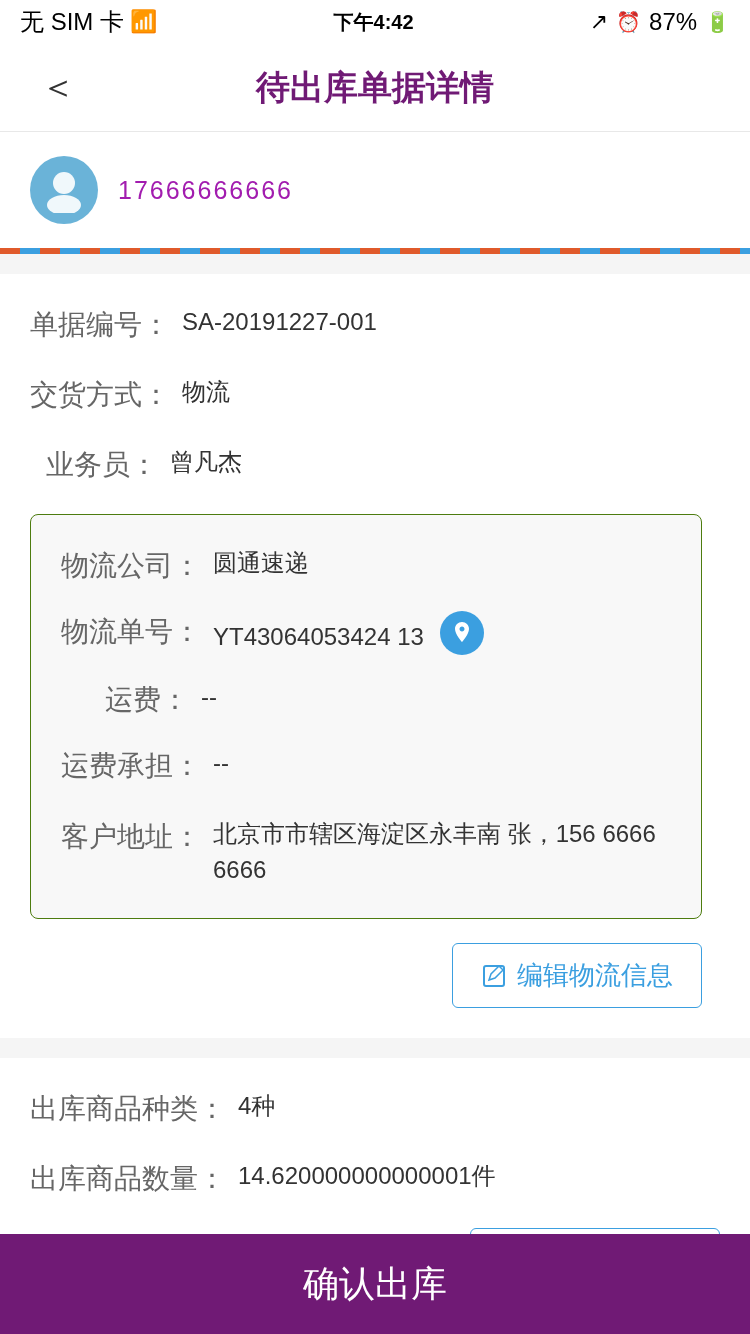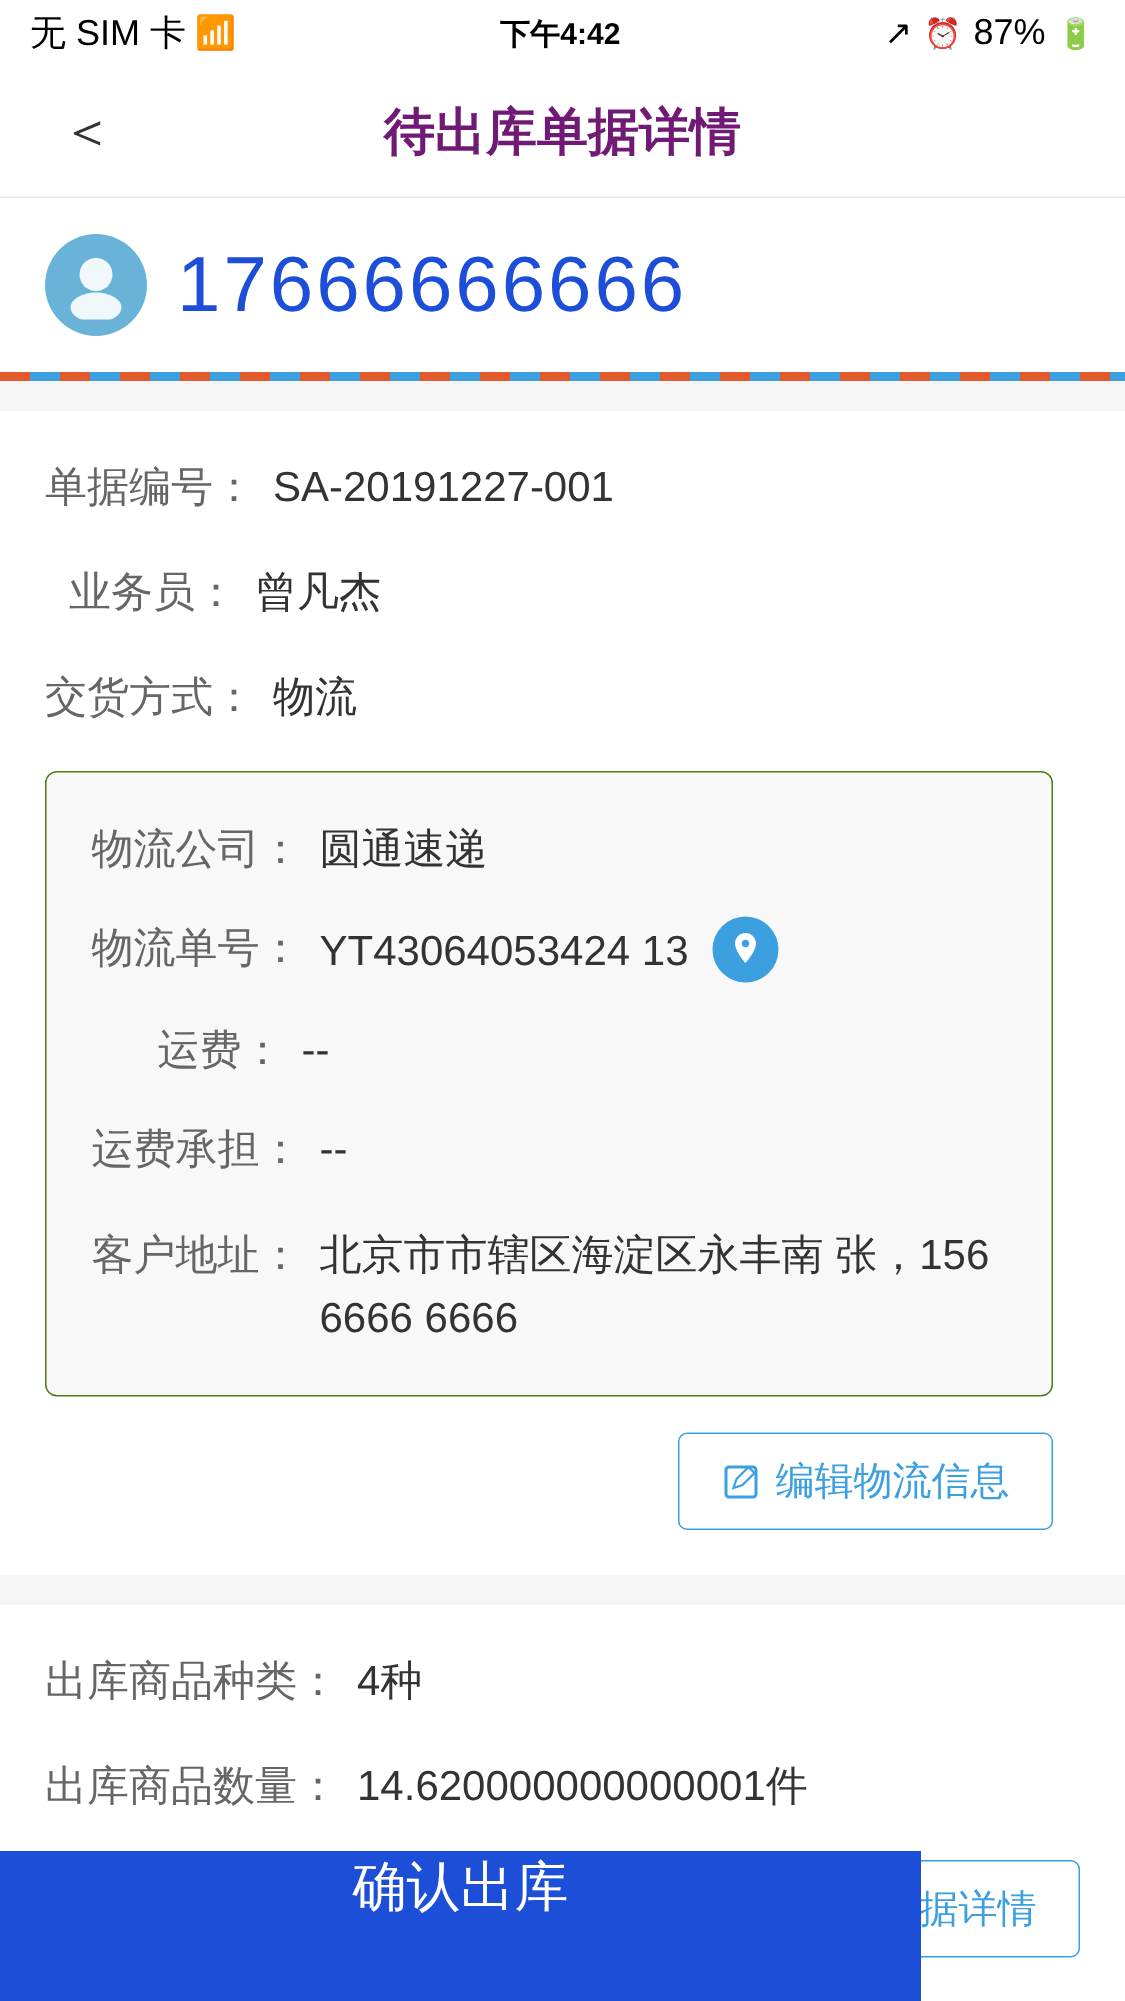--- a/index.html
+++ b/index.html
@@ -76,23 +76,23 @@
       height: 68px;
       border-radius: 50%;
       background: #6ab3d8;
       display: flex;
       align-items: center;
       justify-content: center;
       flex-shrink: 0;
     }
     .avatar svg { width: 46px; height: 46px; }
     .customer-phone {
-      font-size: 52px;
+      font-size: 25px;
       font-weight: 500;
-      color: #1d4ed8;
+      color: #a21caf;
       letter-spacing: 2px;
     }
 
     
     .section {
       background: #fff;
       margin-top: 20px;
       padding: 30px 48px 30px 30px;
     }
 
@@ -107,21 +107,21 @@
     .field-label {
       color: #666;
       font-size: 28px;
       min-width: 140px;
       text-align: right;
       flex-shrink: 0;
       padding-right: 12px;
     }
     .field-value {
       color: #333;
-      font-size: 28px;
+      font-size: 24px;
       flex: 1;
     }
 
     
     .logistics-section {
       background: #f8f8f8;
       border: 1px solid #4d7c0f;
       border-radius: 8px;
       margin-top: 20px;
       padding: 30px 30px;
@@ -189,25 +189,25 @@
       align-items: center;
       gap: 10px;
       cursor: pointer;
     }
 
     
     .confirm-bar {
       position: fixed;
       bottom: 0;
       left: 0;
-      width: 614px;
+      width: 750px;
       height: 100px;
-      background: #1d4ed8;
-      display: flex;
-      align-items: flex-start;
+      background: #701a75;
+      display: flex;
+      align-items: center;
       justify-content: center;
       cursor: pointer;
     }
     .confirm-text {
       color: #fff;
       font-size: 36px;
       font-weight: 500;
     }
 
     
@@ -250,26 +250,26 @@
   </div>
 
   <div class="dashed-divider"></div>
 
   <div class="section">
     <div class="field-row">
       <span class="field-label">单据编号：</span>
       <span class="field-value">SA-20191227-001</span>
     </div>
     <div class="field-row">
+      <span class="field-label">交货方式：</span>
+      <span class="field-value">物流</span>
+    </div>
+    <div class="field-row">
       <span class="field-label">业务员：</span>
       <span class="field-value">曾凡杰</span>
-    </div>
-    <div class="field-row">
-      <span class="field-label">交货方式：</span>
-      <span class="field-value">物流</span>
     </div>
 
     <div class="logistics-section">
       <div class="field-row">
         <span class="field-label">物流公司：</span>
         <span class="field-value">圆通速递</span>
       </div>
       <div class="field-row">
         <span class="field-label">物流单号：</span>
         <div class="tracking-row">

